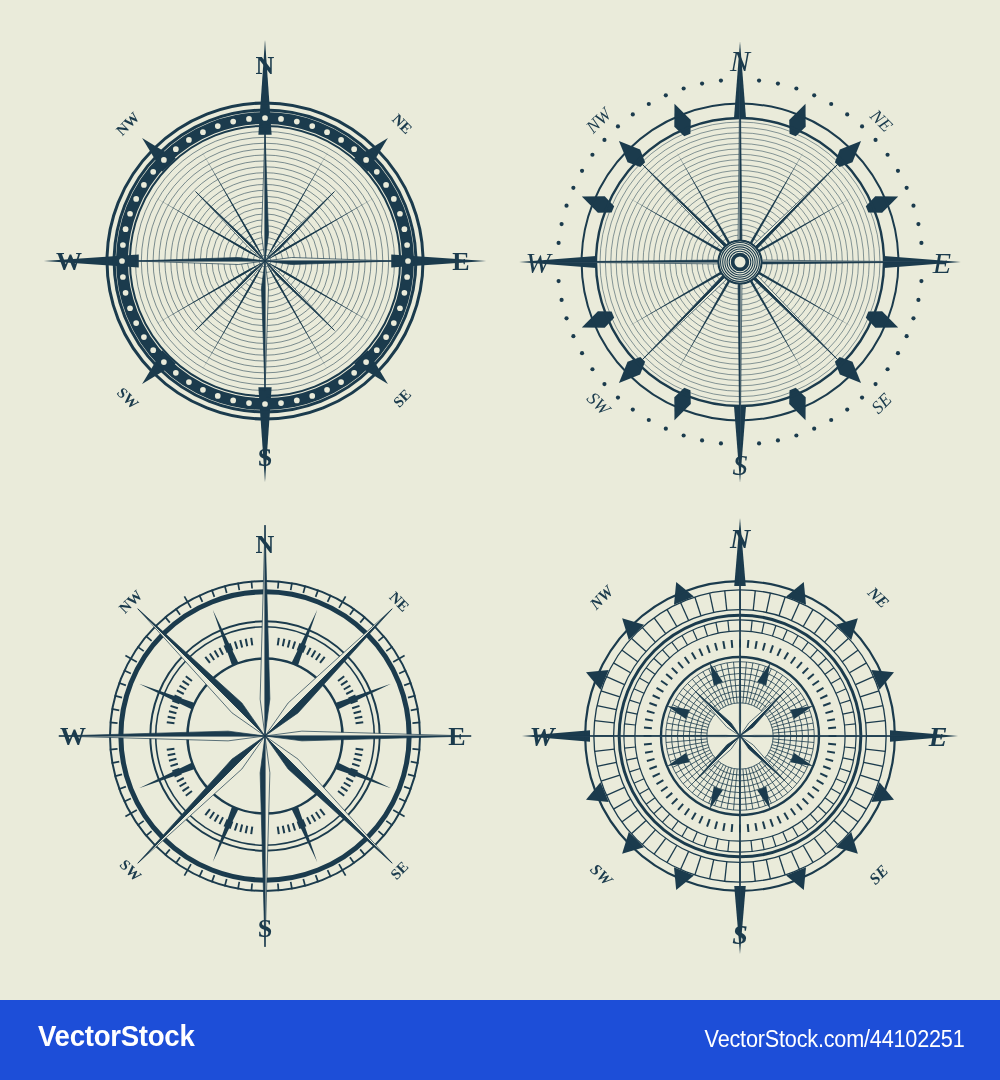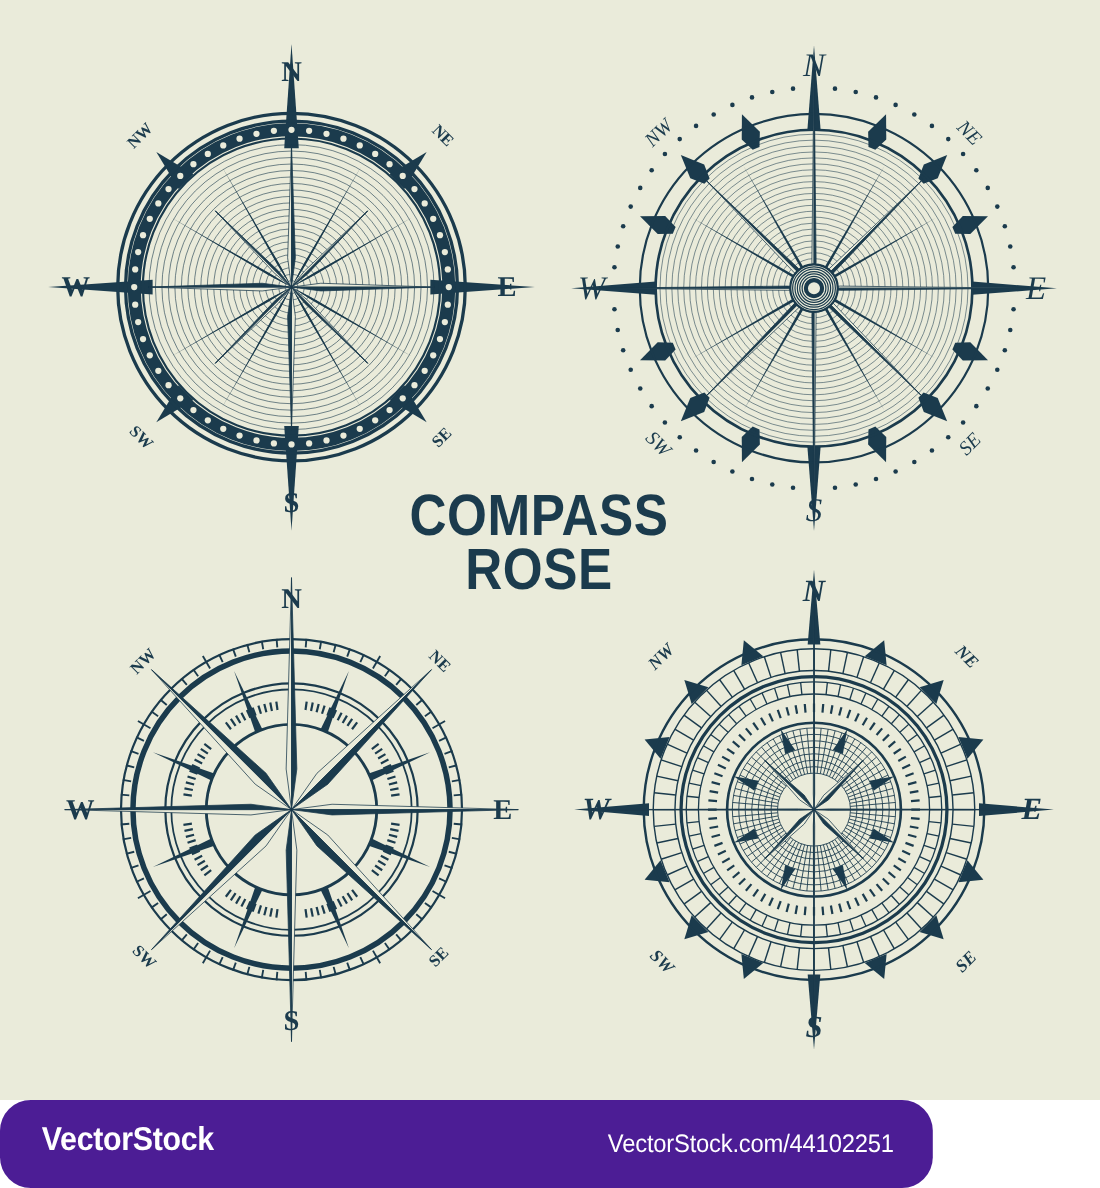--- a/index.html
+++ b/index.html
@@ -42,24 +42,23 @@
     color: #1b3b4d;
     transform: scaleX(0.88);
     transform-origin: center;
     display: block;
   }
 
   #footer-bar {
     position: absolute;
     left: 0;
     top: 1000px;
-    width: 848px;
+    width: 1000px;
     height: 80px;
-    background: #4c1d95;
-    border-radius: 28px;
+    background: #1d4ed8;
   }
   #footer-brand {
     position: absolute;
     left: 38px;
     top: 19px;
     color: #ffffff;
     font-family: "Liberation Sans Narrow", "Liberation Sans", sans-serif;
     font-weight: bold;
     font-size: 30px;
     letter-spacing: -0.3px;
@@ -900,23 +899,19 @@
           <text x="938" y="736" text-anchor="middle" dominant-baseline="central" fill="#1b3b4d" font-size="28" font-family="&quot;Liberation Serif&quot;, serif" font-style="italic" font-weight="bold" transform="rotate(0.0 938.00 736.00)">E</text>
           <text x="878.5929291125633" y="874.5929291125633" text-anchor="middle" dominant-baseline="central" fill="#1b3b4d" font-size="16" font-family="&quot;Liberation Serif&quot;, serif" font-style="italic" font-weight="bold" transform="rotate(-45.0 878.59 874.59)">SE</text>
           <text x="740" y="934" text-anchor="middle" dominant-baseline="central" fill="#1b3b4d" font-size="28" font-family="&quot;Liberation Serif&quot;, serif" font-style="italic" font-weight="bold" transform="rotate(0.0 740.00 934.00)">S</text>
           <text x="601.4070708874367" y="874.5929291125633" text-anchor="middle" dominant-baseline="central" fill="#1b3b4d" font-size="16" font-family="&quot;Liberation Serif&quot;, serif" font-style="italic" font-weight="bold" transform="rotate(45.0 601.41 874.59)">SW</text>
           <text x="542" y="736" text-anchor="middle" dominant-baseline="central" fill="#1b3b4d" font-size="28" font-family="&quot;Liberation Serif&quot;, serif" font-style="italic" font-weight="bold" transform="rotate(0.0 542.00 736.00)">W</text>
           <text x="601.4070708874367" y="597.4070708874367" text-anchor="middle" dominant-baseline="central" fill="#1b3b4d" font-size="16" font-family="&quot;Liberation Serif&quot;, serif" font-style="italic" font-weight="bold" transform="rotate(-45.0 601.41 597.41)">NW</text>
         </g>
       </svg>
     </div>
 
-  <div id="title-block">
-    <span class="line">COMPASS</span>
-    <span class="line">ROSE</span>
-  </div>
 
 </div>
 
 <div id="footer-bar">
   <div id="footer-brand">VectorStock</div>
   <div id="footer-url">VectorStock.com/44102251</div>
 </div>
 
 </body></html>

